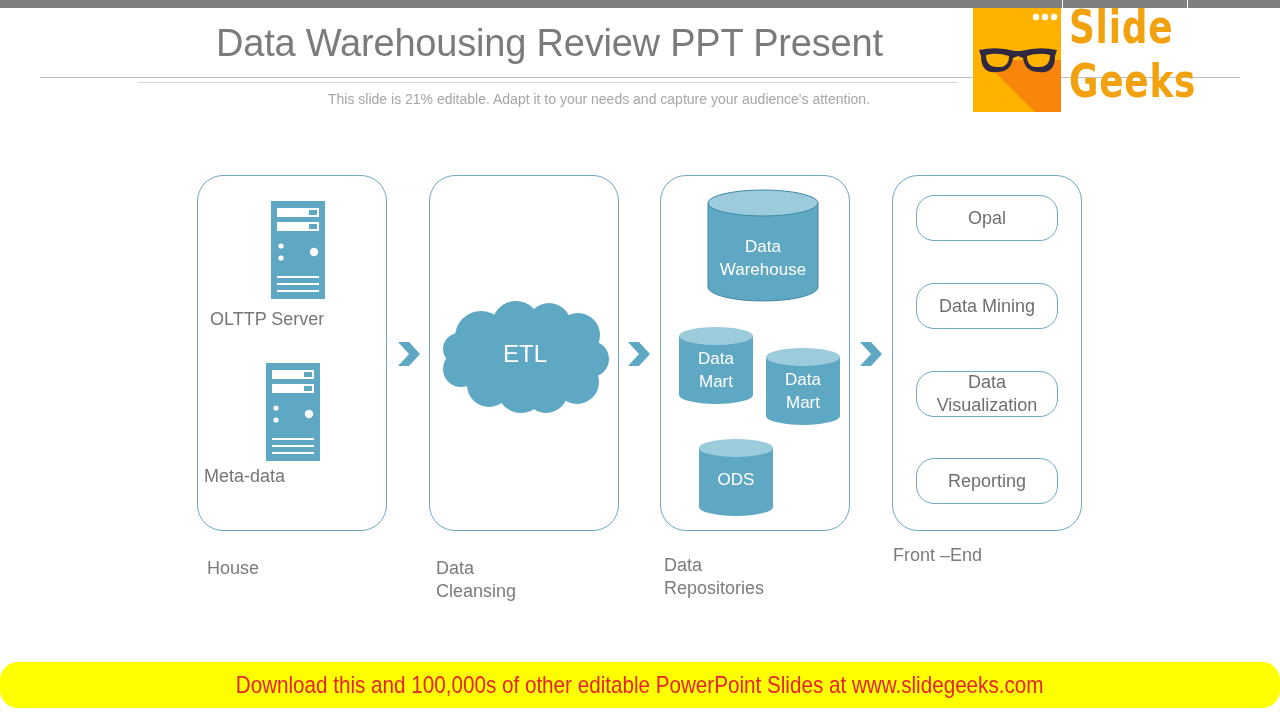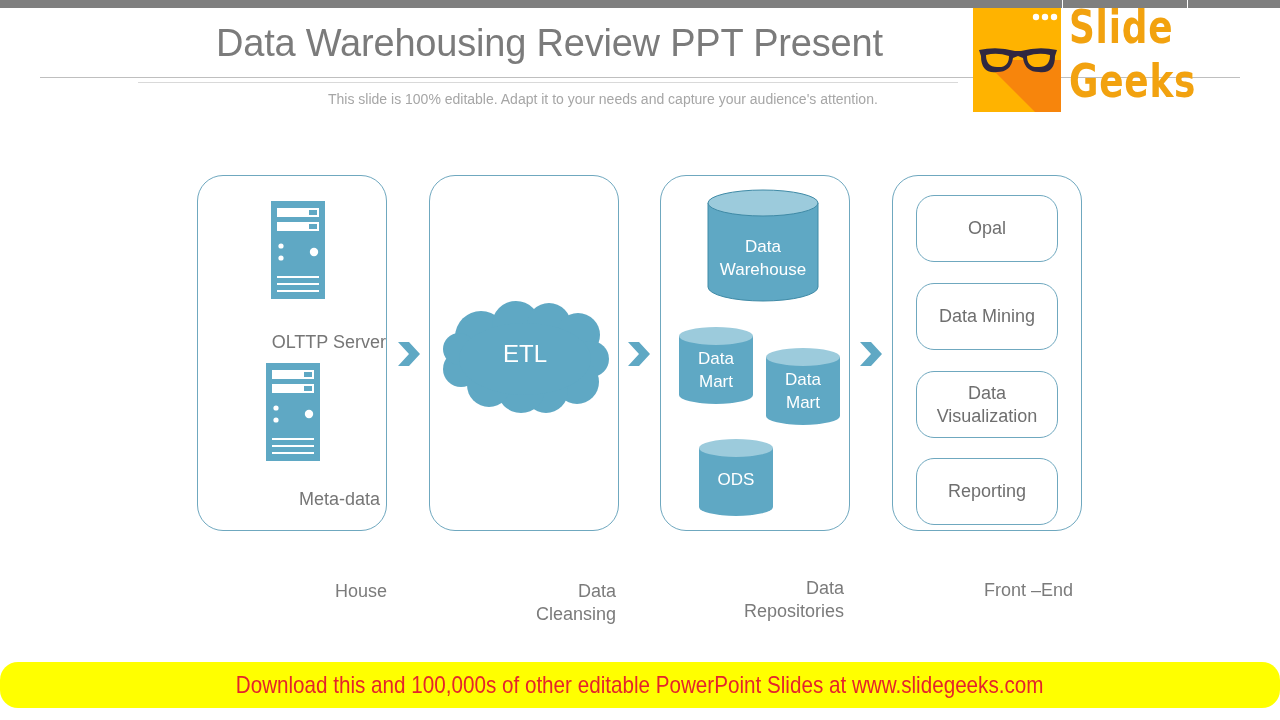--- a/index.html
+++ b/index.html
@@ -8,38 +8,38 @@
   .topbar-tick { position: absolute; top: 0; width: 1px; height: 8px; background: #ffffff; }
   .title { position: absolute; left: 216px; top: 22px; font-size: 38px; color: #7b7b7b; white-space: nowrap; letter-spacing: -0.2px; }
   .rule1 { position: absolute; left: 40px; top: 77px; width: 1200px; height: 1px; background: #bfbfbf; }
   .rule2 { position: absolute; left: 138px; top: 82px; width: 820px; height: 1px; background: #d9d9d9; }
   .subtitle { position: absolute; left: 328px; top: 91px; font-size: 14px; color: #a6a6a6; white-space: nowrap; }
   .logo { position: absolute; left: 973px; top: 0; width: 200px; height: 104px; margin-top: 8px; }
   .logo-box { position: absolute; left: 0; top: 0; width: 88px; height: 104px; background: #ffb300; overflow: hidden; }
   .logo-shadow { position: absolute; left: 0; top: 0; width: 88px; height: 104px; }
   .logo-text { position: absolute; left: 96px; top: -4px; font-family: "DejaVu Sans", sans-serif; font-weight: bold; font-size: 46px; line-height: 46px; color: #f2a20f; transform: scaleX(0.78); transform-origin: left top; letter-spacing: 1px; }
   .panel { position: absolute; top: 175px; width: 190px; height: 356px; border: 1.3px solid #6fa8bf; border-radius: 26px; }
-  .label-main { position: absolute; text-align: right; color: #7b7b7b; font-size: 18px; line-height: 23px; margin-top: 23px; }
+  .label-main { position: absolute; text-align: left; color: #7b7b7b; font-size: 18px; line-height: 23px; }
   .arrow { position: absolute; width: 22px; height: 24px; }
   .cyl-label { position: absolute; text-align: center; color: #ffffff; font-size: 17px; line-height: 23px; }
-  .pill { position: absolute; left: 916px; width: 142px; height: 67px; border: 1.3px solid #6fa8bf; border-radius: 18px; display: flex; align-items: center; justify-content: center; text-align: center; color: #6f6f6f; font-size: 18px; line-height: 23px; }
+  .pill { position: absolute; left: 916px; width: 142px; height: 46px; border: 1.3px solid #6fa8bf; border-radius: 18px; display: flex; align-items: center; justify-content: center; text-align: center; color: #6f6f6f; font-size: 18px; line-height: 23px; }
   .banner { position: absolute; left: 0; top: 662px; width: 1280px; height: 46px; background: #ffff00; display: flex; align-items: center; justify-content: center; border-radius: 18px; }
   .banner-text { color: #e4242b; font-size: 24px; font-family: "Liberation Sans Narrow", "Liberation Sans", sans-serif; transform: scaleX(0.86); white-space: nowrap; }
 </style>
 </head>
 <body>
 
 <div class="topbar">
   <div class="topbar-tick" style="left:1062px"></div>
   <div class="topbar-tick" style="left:1187px"></div>
 </div>
 <div class="title">Data Warehousing Review PPT Present</div>
 <div class="rule1"></div>
 <div class="rule2"></div>
-<div class="subtitle">This slide is 100% editable. Adapt it to your needs and capture your audience's attention.</div>
+<div class="subtitle">This slide is 21% editable. Adapt it to your needs and capture your audience's attention.</div>
 
 <div class="logo">
   <div class="logo-box">
     <svg class="logo-shadow" viewBox="0 0 88 104">
       <polygon points="10,52 88,52 88,104 62,104" fill="#f7850c"></polygon>
       <circle cx="63" cy="9" r="3.2" fill="#ffffff"></circle>
       <circle cx="72" cy="9" r="3.2" fill="#ffffff"></circle>
       <circle cx="81" cy="9" r="3.2" fill="#ffffff"></circle>
     </svg>
     <svg style="position:absolute;left:4px;top:36px;" width="82" height="32" viewBox="0 0 82 32">
@@ -170,19 +170,19 @@
   <div>House</div>
 </div>
 <div class="label-main" style="left:436px;top:557px;width:180px">
   <div>Data</div>
   <div>Cleansing</div>
 </div>
 <div class="label-main" style="left:664px;top:554px;width:180px">
   <div>Data</div>
   <div>Repositories</div>
 </div>
-<div class="label-main" style="left:893px;top:556px;width:180px">
+<div class="label-main" style="left:893px;top:544px;width:180px">
   <div>Front –End</div>
 </div>
 
 <div class="banner">
   <span class="banner-text">Download this and 100,000s of other editable PowerPoint Slides at www.slidegeeks.com</span>
 </div>
 
 </body></html>

